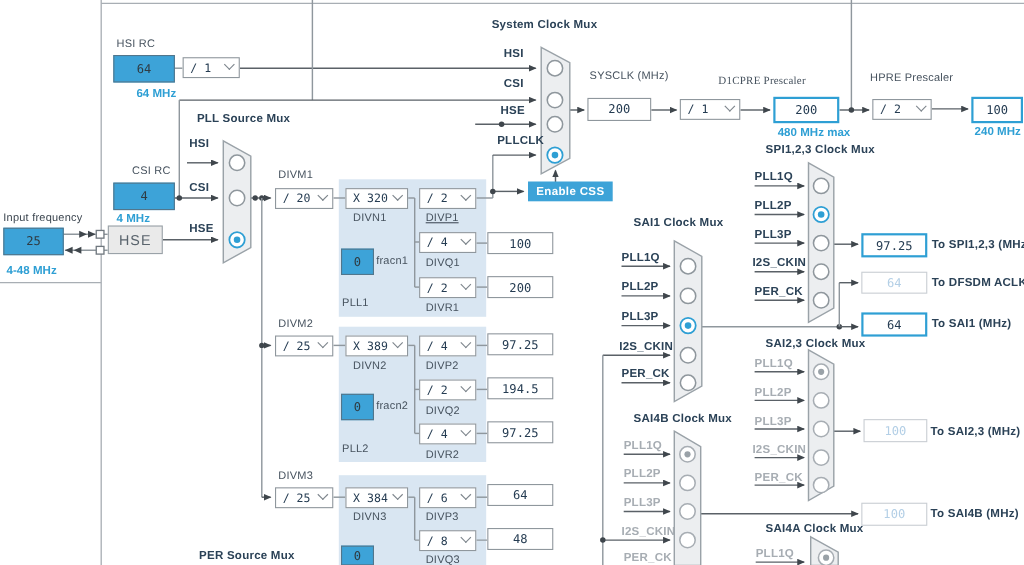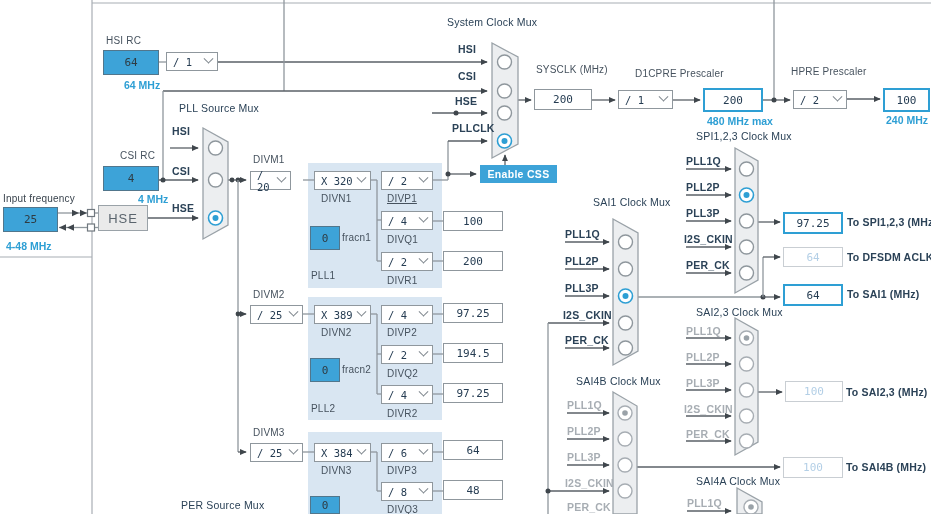--- a/index.html
+++ b/index.html
@@ -1,20 +1,20 @@
 <!DOCTYPE html>
 <html><head>
 <meta charset="utf-8">
 <style>
   html,body{margin:0;padding:0;background:#fff;}
   .canvas{position:relative;width:931px;height:514px;background:#ffffff;overflow:hidden;
           font-family:"Liberation Sans","DejaVu Sans",sans-serif;}
   .lbl{position:absolute;font-size:10px;color:#46525e;white-space:nowrap;letter-spacing:.2px;}
   .bold{font-weight:bold;color:#2b4257;font-size:10.5px;}
-  .title{position:absolute;font-size:10.5px;font-weight:normal;color:#2b4257;white-space:nowrap;letter-spacing:.2px;}
+  .title{position:absolute;font-size:10.5px;font-weight:bold;color:#2b4257;white-space:nowrap;letter-spacing:.2px;}
   .freq{position:absolute;font-size:10.5px;font-weight:bold;color:#2e9fd4;white-space:nowrap;}
   .dim{color:#a7adb3 !important;}
   .bluebox{position:absolute;background:#3da3d8;border:1px solid #51768c;color:#2f3b42;
            display:flex;align-items:center;justify-content:center;font-size:11px;
            font-family:"DejaVu Sans Mono",monospace;box-sizing:border-box;}
   .valbox{position:absolute;background:#fff;border:1px solid #8f979d;color:#253c52;
           display:flex;align-items:center;justify-content:center;font-size:11px;
           font-family:"DejaVu Sans Mono",monospace;box-sizing:border-box;}
   .valbox.hl{border:2px solid #2e9fd4;}
   .valbox.dimv{border:1px solid #c9ced3;color:#b3cfe6;}
@@ -231,21 +231,21 @@
   <div class="lbl" style="left:106px;top:35px;">HSI RC</div>
   <div class="bluebox" style="left:103px;top:50px;width:56px;height:25px;">64</div>
   <div class="dd" style="left:166px;top:52px;width:52px;">
     <span>/ 1</span>
       <span class="chev"></span>
   </div>
   <div class="freq" style="left:105px;top:79px;padding-left:19px;">64 MHz</div>
 
   <div class="lbl" style="left:120px;top:150px;">CSI RC</div>
   <div class="bluebox" style="left:103px;top:166px;width:56px;height:25px;">4</div>
-  <div class="freq" style="left:106px;top:193px;margin-left:32px;">4 MHz</div>
+  <div class="freq" style="left:106px;top:193px;">4 MHz</div>
 
   <div class="lbl" style="left:3px;top:193px;color:#3a444e;">Input frequency</div>
   <div class="bluebox" style="left:3px;top:207px;width:55px;height:25px;">25</div>
   <div class="freq" style="left:6px;top:240px;">4-48 MHz</div>
   <div class="hsebox" style="left:98px;top:205px;width:50px;height:26px;">HSE</div>
 
   <div class="title" style="left:179px;top:102px;">PLL Source Mux</div>
   <div class="lbl bold" style="left:172px;top:125px;">HSI</div>
   <div class="lbl bold" style="left:172px;top:165px;">CSI</div>
   <div class="lbl bold" style="left:172px;top:202px;">HSE</div>
@@ -253,38 +253,38 @@
   <div class="title" style="left:447px;top:16px;">System Clock Mux</div>
   <div class="lbl bold" style="left:458px;top:43px;">HSI</div>
   <div class="lbl bold" style="left:458px;top:70px;">CSI</div>
   <div class="lbl bold" style="left:455px;top:95px;">HSE</div>
   <div class="lbl bold" style="left:452px;top:122px;">PLLCLK</div>
   <div class="btn" style="left:480px;top:165px;width:77px;height:18px;">Enable CSS</div>
 
   <div class="lbl" style="left:536px;top:64px;">SYSCLK (MHz)</div>
   <div class="valbox" style="left:534px;top:89px;width:58px;height:21px;">200</div>
 
-  <div class="lbl" style="left:635px;top:68px;">D1CPRE Prescaler</div>
+  <div class="lbl" style="left:653px;top:68px;font-family:Liberation Serif, serif;">D1CPRE Prescaler</div>
   <div class="dd" style="left:618px;top:90px;width:55px;">
     <span>/ 1</span>
       <span class="chev"></span>
   </div>
   <div class="valbox hl" style="left:703px;top:88px;width:60px;height:24px;">200</div>
   <div class="freq" style="left:707px;top:115px;">480 MHz max</div>
 
   <div class="lbl" style="left:791px;top:66px;">HPRE Prescaler</div>
   <div class="dd" style="left:793px;top:90px;width:54px;">
     <span>/ 2</span>
       <span class="chev"></span>
   </div>
   <div class="valbox hl" style="left:883px;top:88px;width:47px;height:24px;">100</div>
   <div class="freq" style="left:886px;top:114px;">240 MHz</div>
 
   <div class="lbl" style="left:253px;top:154px;">DIVM1</div>
-  <div class="dd" style="left:250px;top:171px;width:41px;">
+  <div class="dd" style="left:250px;top:171px;width:53px;">
     <span>/ 20</span>
       <span class="chev"></span>
   </div>
   <div class="dd" style="left:314px;top:171px;width:57px;">
     <span>X 320</span>
       <span class="chev"></span>
   </div>
   <div class="lbl" style="left:321px;top:193px;">DIVN1</div>
   <div class="dd" style="left:381px;top:171px;width:52px;">
     <span>/ 2</span>
@@ -372,21 +372,21 @@
   <div class="lbl bold" style="left:686px;top:259px;">PER_CK</div>
   <div class="valbox hl" style="left:783px;top:212px;width:60px;height:22px;">97.25</div>
   <div class="lbl bold" style="left:847px;top:216px;">To SPI1,2,3 (MHz)</div>
 
   <div class="valbox dimv" style="left:783px;top:247px;width:60px;height:20px;">64</div>
   <div class="lbl bold" style="left:847px;top:251px;">To DFSDM ACLK (MHz)</div>
 
   <div class="valbox hl" style="left:783px;top:284px;width:60px;height:22px;">64</div>
   <div class="lbl bold" style="left:847px;top:288px;">To SAI1 (MHz)</div>
 
-  <div class="title" style="left:576px;top:196px;margin-left:17px;">SAI1 Clock Mux</div>
+  <div class="title" style="left:576px;top:196px;">SAI1 Clock Mux</div>
   <div class="lbl bold" style="left:565px;top:228px;">PLL1Q</div>
   <div class="lbl bold" style="left:565px;top:255px;">PLL2P</div>
   <div class="lbl bold" style="left:565px;top:282px;">PLL3P</div>
   <div class="lbl bold" style="left:563px;top:309px;">I2S_CKIN</div>
   <div class="lbl bold" style="left:565px;top:334px;">PER_CK</div>
 
   <div class="title" style="left:696px;top:306px;">SAI2,3 Clock Mux</div>
   <div class="lbl bold dim" style="left:686px;top:325px;">PLL1Q</div>
   <div class="lbl bold dim" style="left:686px;top:351px;">PLL2P</div>
   <div class="lbl bold dim" style="left:686px;top:377px;">PLL3P</div>

